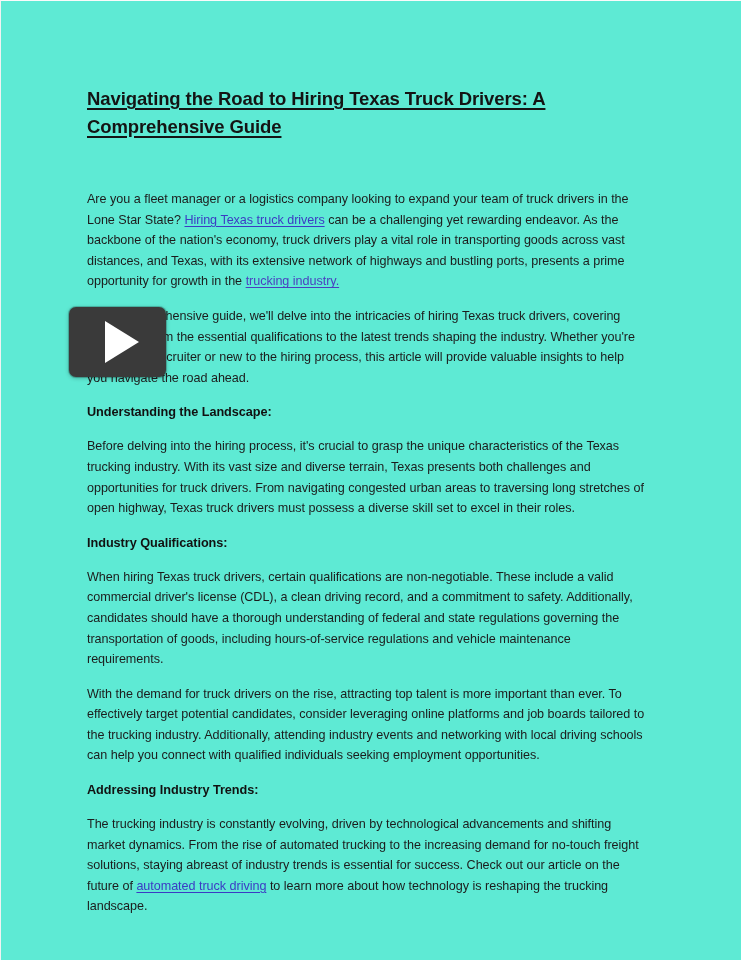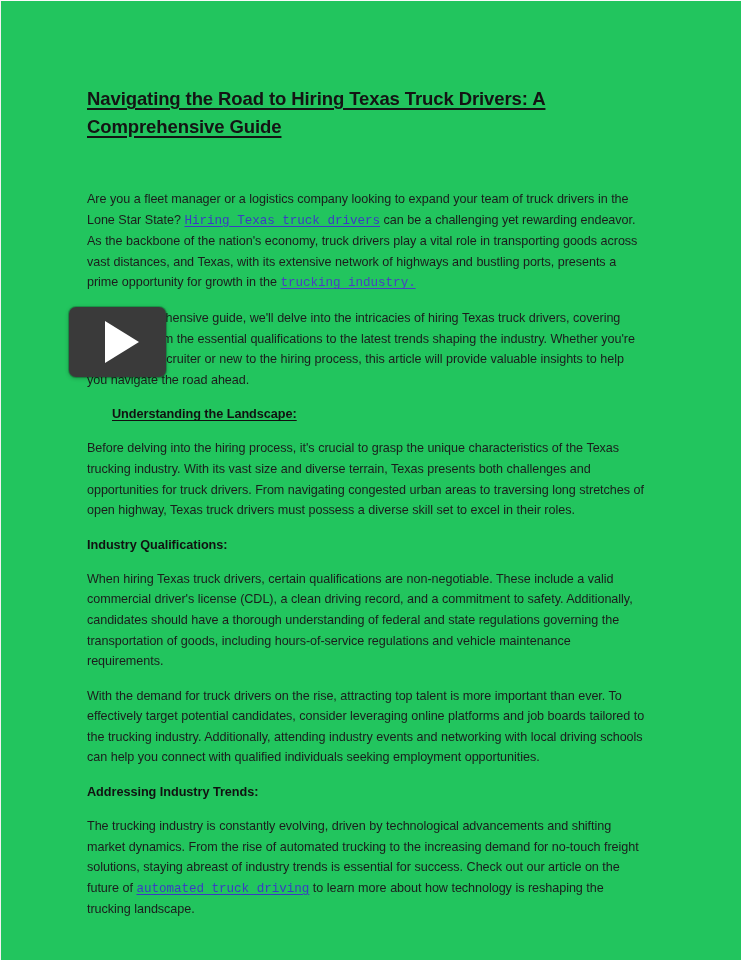--- a/index.html
+++ b/index.html
@@ -8,21 +8,21 @@
     background: #ffffff;
   }
   body {
     font-family: "Liberation Sans", sans-serif;
     -webkit-font-smoothing: antialiased;
   }
   .page {
     position: relative;
     width: 741px;
     height: 960px;
-    background: #22c55e;
+    background: #5eead4;
     overflow: hidden;
     box-sizing: border-box;
     border-left: 1px solid #f2f2f2;
     border-top: 1px solid #fafafa;
   }
   .doc-body {
     position: absolute;
     left: 86px;
     top: 84px;
     width: 558px;
@@ -51,31 +51,28 @@
   }
   h2.sec-head {
     font-size: 12.7px;
     line-height: 20px;
     font-weight: bold;
     color: #111111;
     margin: 0 0 14px 0;
     letter-spacing: -0.05px;
   }
   h2.sec-head.underlined {
-    text-decoration: underline;
     text-underline-offset: 2px;
     text-decoration-thickness: 1px;
-    margin-left: 25px;
   }
   a.doclink {
     color: #3b3bc4;
     text-decoration: underline;
     text-underline-offset: 2px;
     text-decoration-thickness: 1px;
-    font-family: Liberation Mono, monospace;
   }
   a.doclink.visited { color: #4a3fc0; }
   
   .video-widget {
     position: absolute;
     left: 68px;
     top: 306px;
     width: 97px;
     height: 70px;
     background: #3a3a3a;

